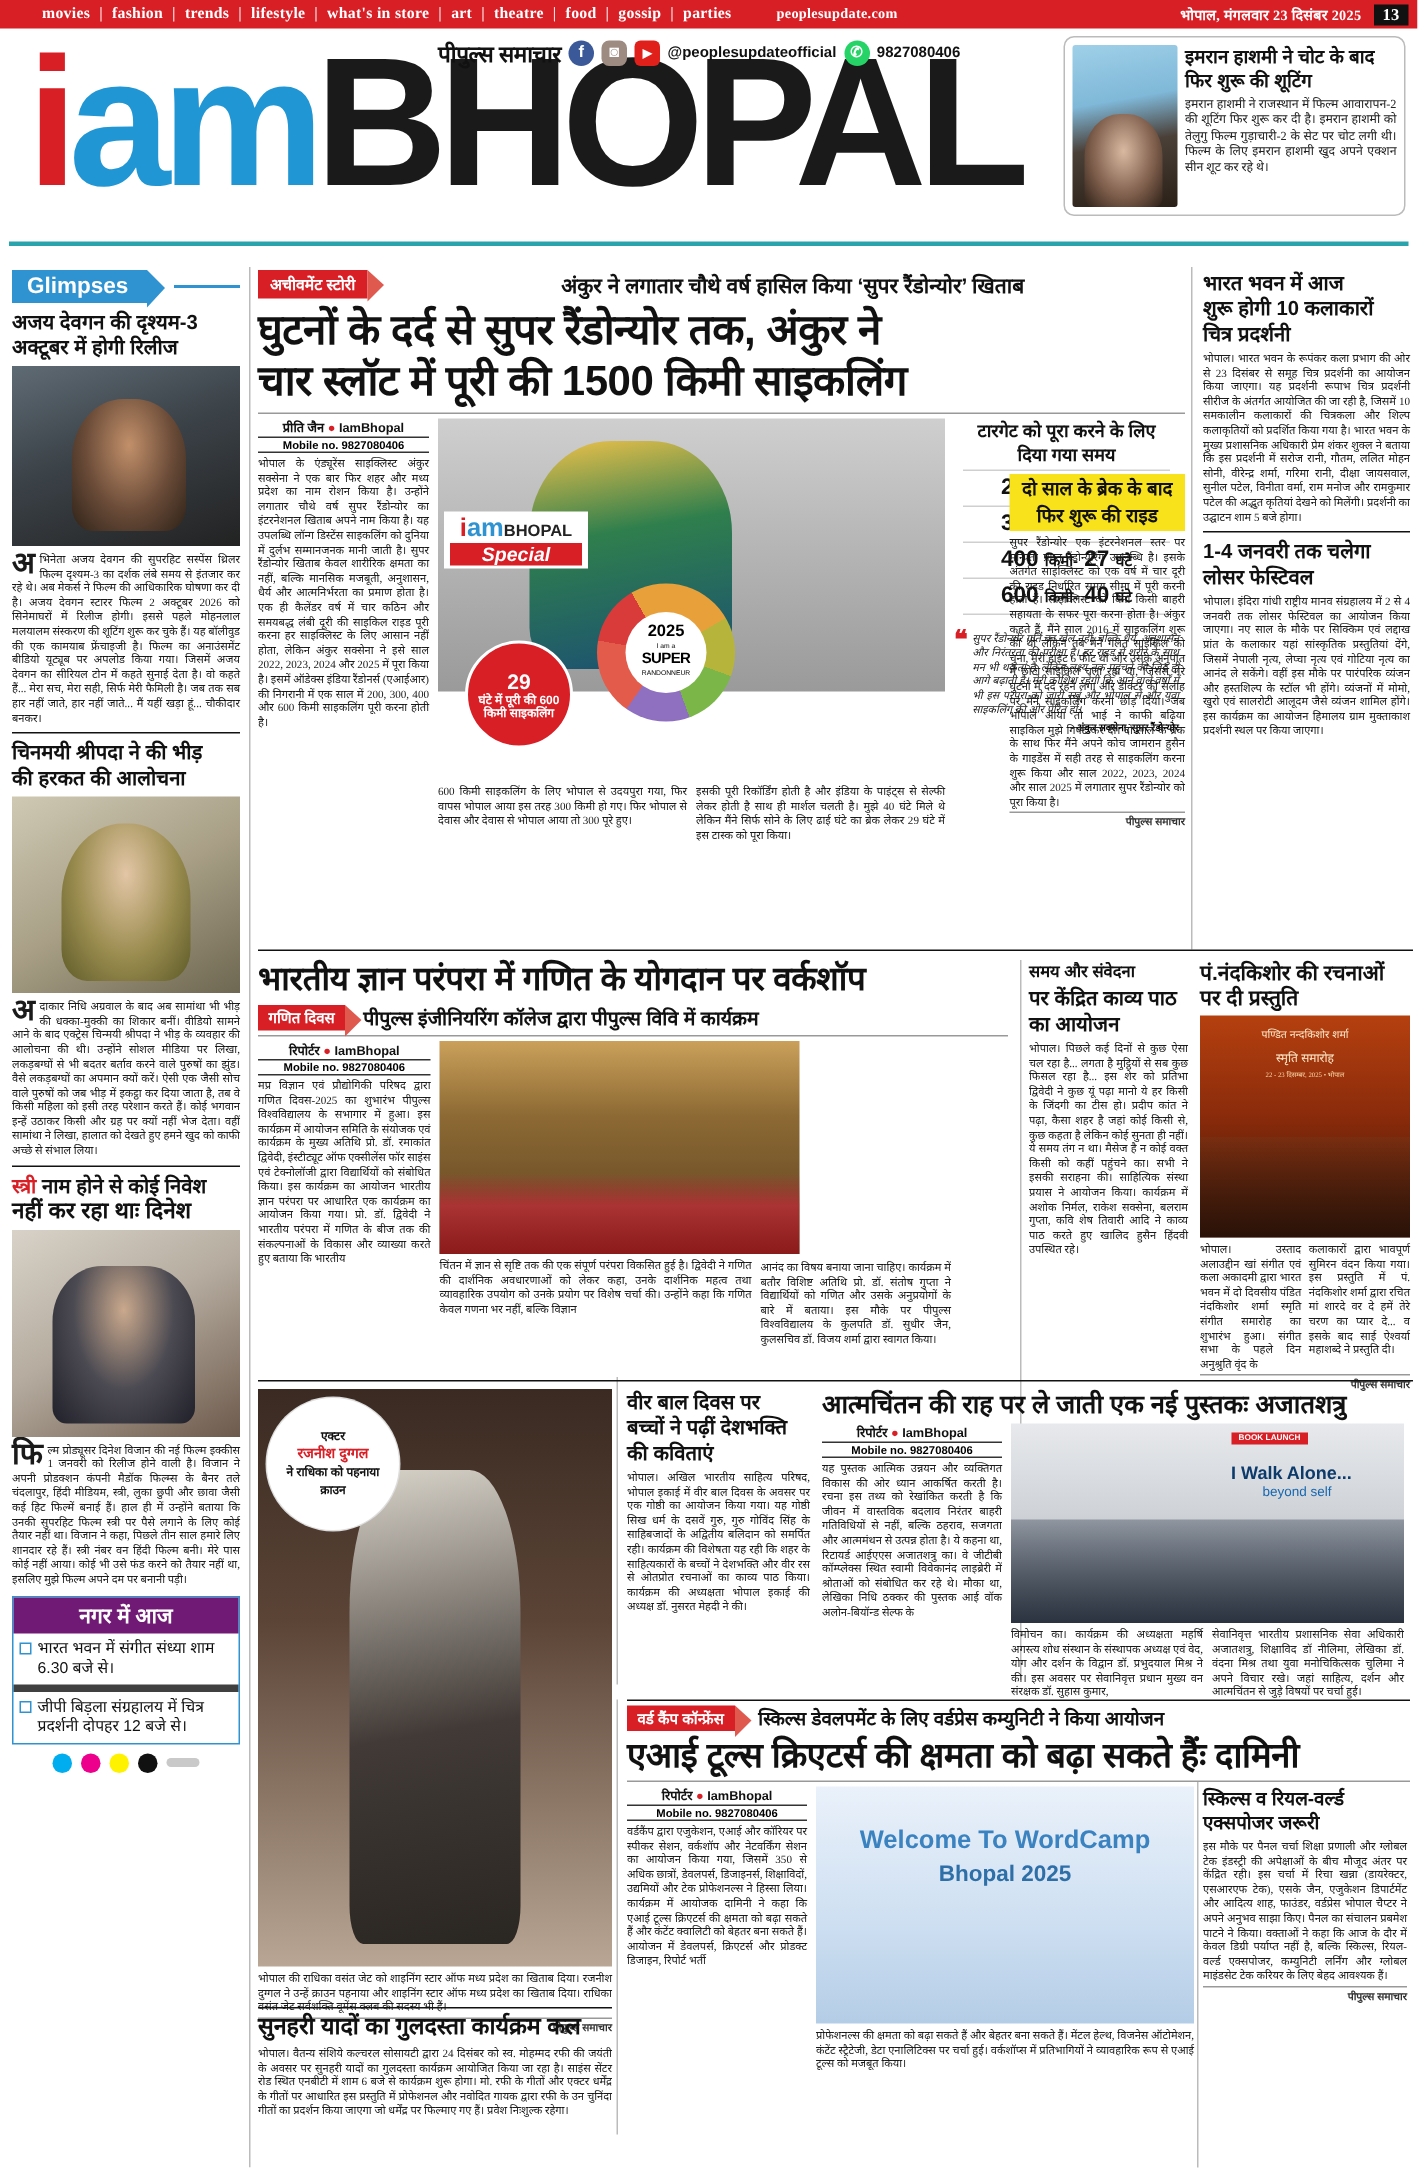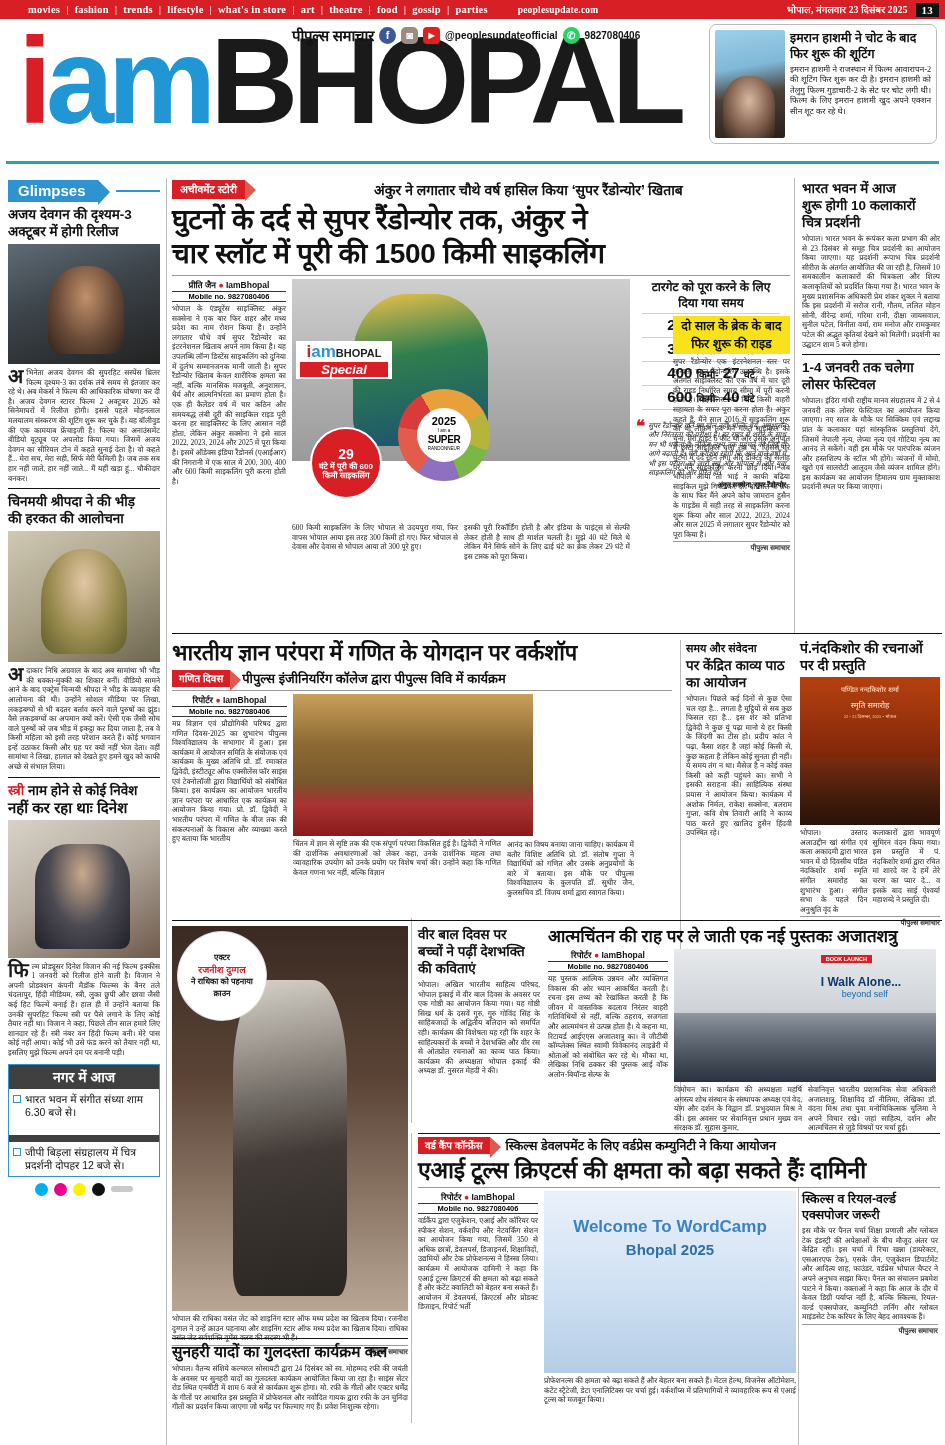--- a/index.html
+++ b/index.html
@@ -197,25 +197,25 @@
             font-family:"Liberation Sans", sans-serif; color:#333;
             border-top:1px solid #999; margin-top:2px; padding-top:1px;}
 
   .dropcap:first-letter {
     float:left; font-size:20px; line-height:17px; font-weight:bold; padding-right:3px;
     font-family:"Liberation Sans", sans-serif;
   }
 
   
   .nmbox { border:1px solid #2f93d1; }
-  .nmbox .hd { background:#404040; color:#fff; text-align:center; font-weight:bold;
+  .nmbox .hd { background:#701a75; color:#fff; text-align:center; font-weight:bold;
                font-family:"Liberation Sans", sans-serif; font-size:14px; padding:2px 0 3px; }
   .nmbox li { list-style:none; display:flex; gap:4px; font-size:10.5px; line-height:13px;
               font-family:"Liberation Sans", sans-serif; color:#111; padding:4px 4px; }
-  .nmbox li + li { border-top:7px solid #404040;margin-top:12px; }
+  .nmbox li + li { border-top:5px solid #404040; }
   .nmbox .bx { width:8px; height:8px; border:1.5px solid #2f93d1; flex:none; margin-top:2px; }
 
   .cmyk { display:flex; gap:6px; align-items:center; justify-content:center; padding-top:6px;}
   .cmyk i { width:13px; height:13px; border-radius:50%; display:block; }
   .cmyk .c{background:#00aeef}.cmyk .m{background:#ec008c}
   .cmyk .y{background:#fff200}.cmyk .k{background:#111}
   .cmyk .g{width:22px;height:6px;border-radius:3px;background:#c9c9c9}
 
   .speech {
     position:absolute; border-radius:50%; background:#fff; border:2px solid #fff;
@@ -600,21 +600,21 @@
             <span>IamBhopal</span>
           </div>
           <div class="byline-sub">
             <span>Mobile no.</span>
             <span>9827080406</span>
           </div>
           <p class="txt">वर्डकैंप द्वारा एजुकेशन, एआई और कॉरियर पर स्पीकर सेशन, वर्कशॉप और नेटवर्किंग सेशन का आयोजन किया गया, जिसमें 350 से अधिक छात्रों, डेवलपर्स, डिजाइनर्स, शिक्षाविदों, उद्यमियों और टेक प्रोफेशनल्स ने हिस्सा लिया। कार्यक्रम में आयोजक दामिनी ने कहा कि एआई टूल्स क्रिएटर्स की क्षमता को बढ़ा सकते हैं और कंटेंट क्वालिटी को बेहतर बना सकते हैं। आयोजन में डेवलपर्स, क्रिएटर्स और प्रोडक्ट डिजाइन, रिपोर्ट भर्ती</p>
         </div>
 
         <div style="width:252px;">
-          <div class="photo ph-wordcamp" style="width:252px;height:182px;">
+          <div class="photo ph-wordcamp" style="width:252px;height:158px;">
             <div style="position:absolute;left:0;right:0;top:26px;text-align:center;color:#3b83c0;font-size:17px;font-weight:bold;font-family:'Liberation Sans',sans-serif;">Welcome To WordCamp</div>
             <div style="position:absolute;left:0;right:0;top:50px;text-align:center;color:#2e6fa8;font-size:15px;font-weight:bold;font-family:'Liberation Sans',sans-serif;">Bhopal 2025</div>
           </div>
           <p class="txt" style="margin-top:3px;">प्रोफेशनल्स की क्षमता को बढ़ा सकते हैं और बेहतर बना सकते हैं। मेंटल हेल्थ, विजनेस ऑटोमेशन, कंटेंट स्ट्रैटेजी, डेटा एनालिटिक्स पर चर्चा हुई। वर्कशॉप्स में प्रतिभागियों ने व्यावहारिक रूप से एआई टूल्स को मजबूत किया।</p>
         </div>
 
         <div style="width:136px;">
           <h2 class="hl" style="font-size:12.5px;line-height:16px;">स्किल्स व रियल-वर्ल्ड</h2>
           <h2 class="hl" style="font-size:12.5px;line-height:16px;margin-bottom:3px;">एक्सपोजर जरूरी</h2>
           <p class="txt">इस मौके पर पैनल चर्चा शिक्षा प्रणाली और ग्लोबल टेक इंडस्ट्री की अपेक्षाओं के बीच मौजूद अंतर पर केंद्रित रही। इस चर्चा में रिचा खन्ना (डायरेक्टर, एसआरएफ टेक), एसके जैन, एजुकेशन डिपार्टमेंट और आदित्य शाह, फाउंडर, वर्डप्रेस भोपाल चैप्टर ने अपने अनुभव साझा किए। पैनल का संचालन प्रबमेश पाटने ने किया। वक्ताओं ने कहा कि आज के दौर में केवल डिग्री पर्याप्त नहीं है, बल्कि स्किल्स, रियल-वर्ल्ड एक्सपोजर, कम्युनिटी लर्निंग और ग्लोबल माइंडसेट टेक करियर के लिए बेहद आवश्यक हैं।</p>

